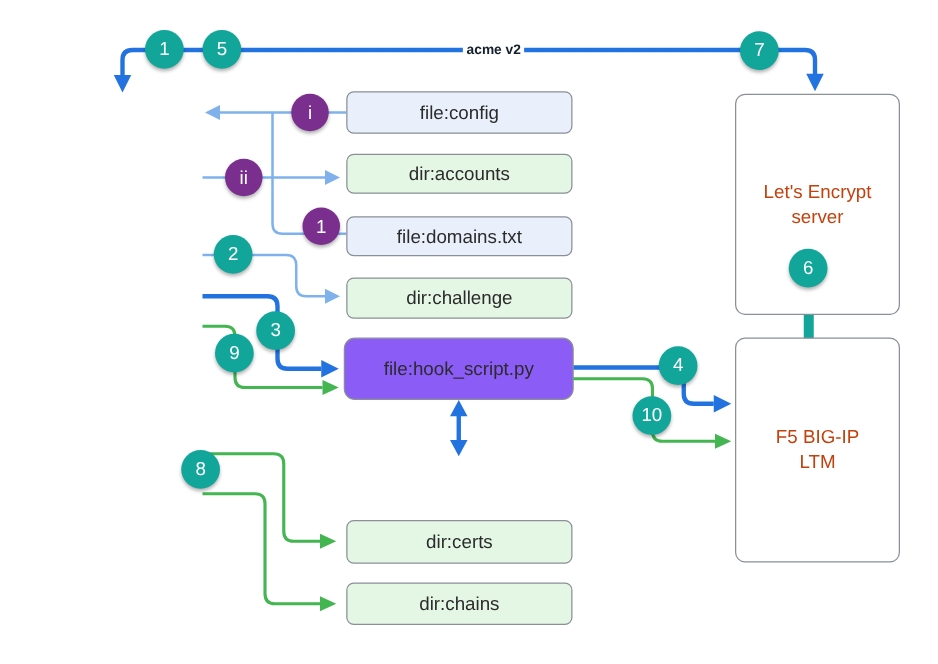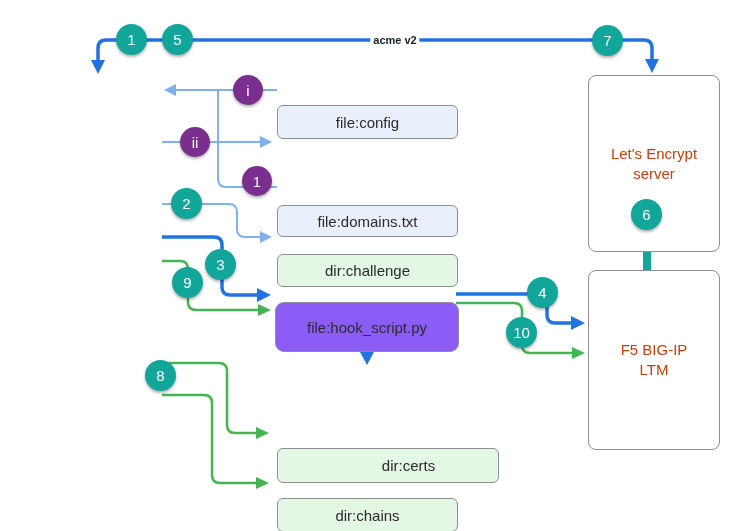--- a/index.html
+++ b/index.html
@@ -9,21 +9,21 @@
   }
   #wires{position:absolute;left:0;top:0;width:750px;height:531px;}
   .node{
     position:absolute;background:#ffffff;border:1.5px solid #8a8f98;border-radius:8px;
     display:flex;flex-direction:column;align-items:center;justify-content:center;
     color:#c2410c;font-size:15px;line-height:20px;text-align:center;
   }
   .box{
     position:absolute;border:1.5px solid #8a8f98;border-radius:6px;
     display:flex;align-items:center;justify-content:center;
-    color:#2b2b2b;font-size:15px;white-space:nowrap;margin-top:32px;
+    color:#2b2b2b;font-size:15px;white-space:nowrap;
   }
   .box.file{background:#e9f0fb;}
   .box.dir{background:#e4f6e4;}
   .box.script{background:#8b5cf6;border-radius:9px;}
   .badge{
     position:absolute;border-radius:50%;color:#ffffff;
     display:flex;align-items:center;justify-content:center;
     font-size:15px;font-weight:500;
     box-shadow:0 2px 3px rgba(0,0,0,0.30);
   }
@@ -113,30 +113,33 @@
   </div>
 
   <div class="node" style="left:588px;top:270px;width:130px;height:178px;">
     <span>F5 BIG-IP</span>
     <span>LTM</span>
   </div>
 
   <div class="box file" style="left:277px;top:73px;width:179px;height:32px;">
       <span>file:config</span>
     </div>
+  <div class="box dir" style="left:277px;top:123px;width:179px;height:30px;">
+      <span>dir:accounts</span>
+    </div>
   <div class="box file" style="left:277px;top:173px;width:179px;height:30px;">
       <span>file:domains.txt</span>
     </div>
   <div class="box dir" style="left:277px;top:222px;width:179px;height:31px;">
       <span>dir:challenge</span>
     </div>
   <div class="box script" style="left:275px;top:270px;width:182px;height:48px;">
       <span>file:hook_script.py</span>
     </div>
-  <div class="box dir" style="left:277px;top:416px;width:179px;height:33px;padding-left:41px;">
+  <div class="box dir" style="left:277px;top:416px;width:179px;height:33px;">
       <span>dir:certs</span>
     </div>
   <div class="box dir" style="left:277px;top:466px;width:179px;height:32px;text-align:center;">
       <span>dir:chains</span>
     </div>
 
   <div class="acme-label">acme v2</div>
 
   <div class="badge teal" style="left:116px;top:24px;">1</div>
   <div class="badge teal" style="left:162px;top:24px;">5</div>

